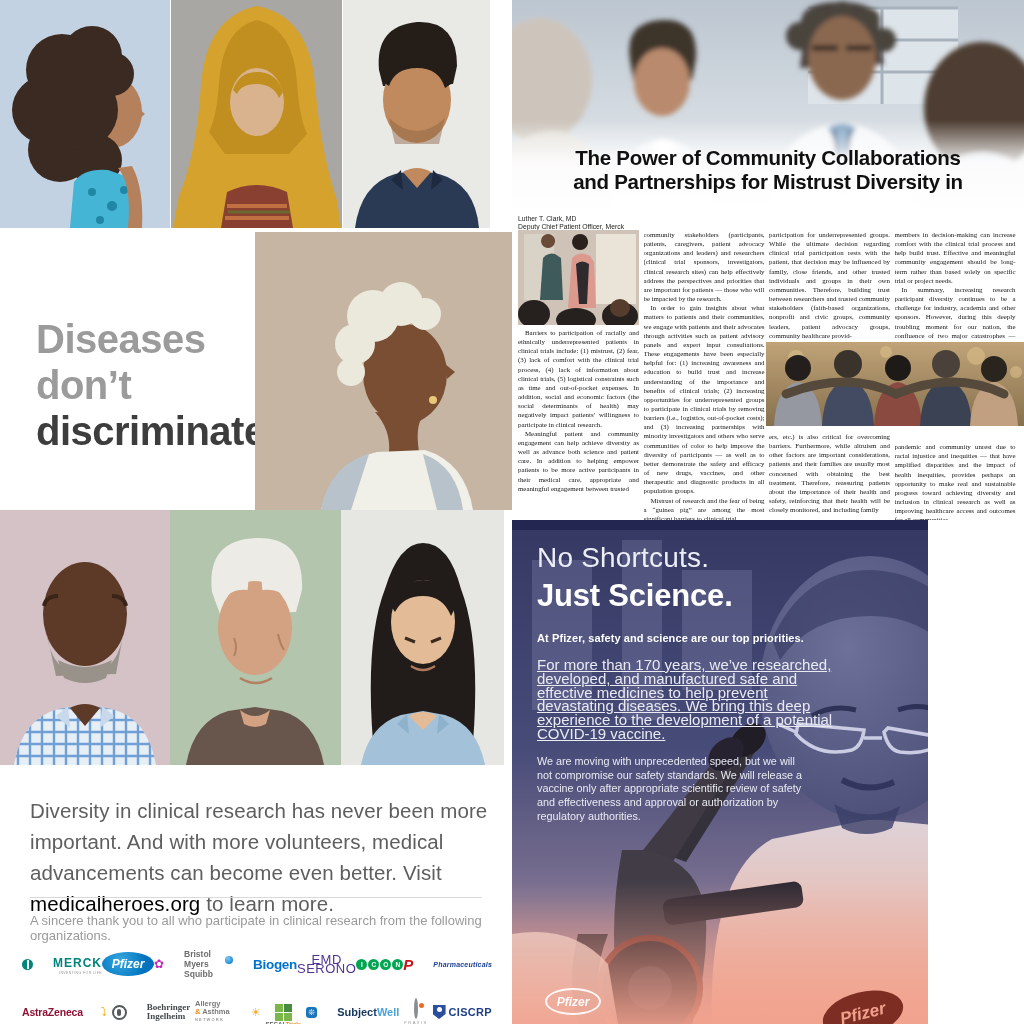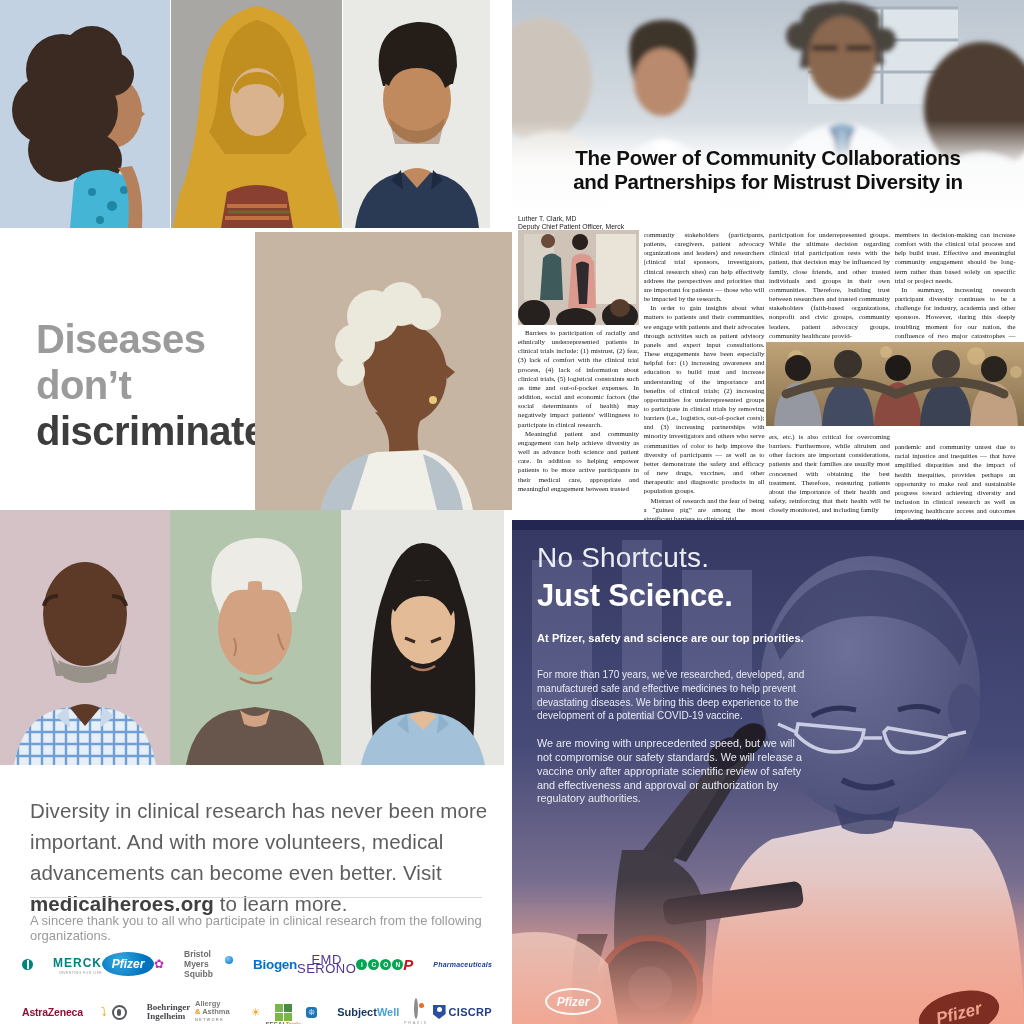--- a/index.html
+++ b/index.html
@@ -11,21 +11,21 @@
   #left-page { position:absolute; left:0; top:0; width:512px; height:844px; background:#fff; }
   .cell { position:absolute; overflow:hidden; }
   .cell svg { display:block; width:100%; height:100%; }
 
   #headline-cell { position:absolute; left:0; top:228px; width:255px; height:282px; background:#fff; padding:88px 0 0 36px; }
   #headline-cell .hl { display:block; font-size:40px; line-height:46px; font-weight:600; letter-spacing:-0.5px; color:#9b9b9b; }
   #headline-cell .hl.dark { color:#3d3d3d; font-weight:700; }
 
   #left-bottom { position:absolute; left:0; top:765px; width:512px; height:259px; background:#fff; }
   #left-body { position:absolute; left:30px; top:30px; width:462px; font-size:20.5px; line-height:31px; color:#5e5e5e; letter-spacing:0.1px; }
-  #left-body b { color:#404040; font-weight:700; }
+  #left-body b { color:#000000; font-weight:400; }
   #left-divider { position:absolute; left:30px; top:132px; width:452px; height:1px; background:#d9d9d9; }
   #left-thanks { position:absolute; left:30px; top:148px; width:470px; font-size:13px; color:#9a9a9a; }
 
   .logo-row { position:absolute; left:22px; width:470px; display:flex; align-items:center; justify-content:space-between; }
   #logo-row1 { top:178px; height:42px; }
   #logo-row2 { top:224px; height:46px; }
   .logo { display:flex; align-items:center; gap:20px; }
 
   .merck-txt { color:#00857c; font-weight:700; font-size:12px; letter-spacing:1px; }
   .merck-sub { font-size:3.5px; color:#9a9a9a; letter-spacing:0.4px; display:block; text-align:right; }
@@ -82,27 +82,27 @@
   .col { position:absolute; top:230px; width:121px; height:292px; overflow:hidden;
     font-family:"Liberation Serif", serif; font-size:6.9px; line-height:9.15px; text-align:justify; color:#141414; letter-spacing:-0.02px; }
   #col1 { left:6px; } #col2 { left:131.5px; } #col3 { left:257px; } #col4 { left:382.5px; }
   .col p.ind { text-indent:7px; }
   #col1-photo { width:121px; height:95px; margin-bottom:3px; }
   .spacer3 { height:92px; } .spacer4 { height:93px; }
   #hug-photo { position:absolute; left:254px; top:342px; width:258px; height:84px; overflow:hidden; }
   #hug-photo svg, #col1-photo svg, #header-photo svg { display:block; width:100%; height:100%; }
 
   
-  #pfizer-ad { position:absolute; left:0; top:520px; width:512px; height:504px; overflow:hidden; background:#3d4170; }
+  #pfizer-ad { position:absolute; left:0; top:520px; width:416px; height:504px; overflow:hidden; background:#3d4170; }
   #ad-scene { position:absolute; left:0; top:0; width:512px; height:504px; }
   #ad-copy { position:absolute; left:25px; top:22px; width:330px; color:#fff; }
   #ad-h1 { font-size:28px; font-weight:400; letter-spacing:0.2px; color:#eceef6; }
   #ad-h2 { font-size:31px; font-weight:700; letter-spacing:-0.2px; margin-top:4px; }
   #ad-sub { font-size:11px; font-weight:700; margin-top:18px; letter-spacing:0.1px; }
-  #ad-p1 { font-size:10px; line-height:13.8px; margin-top:24px; width:310px; color:#e9eaf2; }
+  #ad-p1 { font-size:15px; line-height:13.8px; margin-top:14px; width:310px; color:#e9eaf2;text-decoration:underline; }
   #ad-p2 { font-size:10.8px; line-height:13.8px; margin-top:14px; width:268px; color:#e9eaf2; }
   #pfz-logo-white { position:absolute; left:33px; top:468px; width:56px; height:27px; border:2px solid rgba(255,255,255,0.9);
      border-radius:50%; color:rgba(255,255,255,0.95); font-style:italic; font-weight:700; font-size:12px;
      display:flex; align-items:center; justify-content:center; }
   #pfz-logo-red { position:absolute; right:24px; bottom:-12px; width:82px; height:44px; background:#7e2d22; border-radius:50%;
      color:#f0a18c; font-style:italic; font-weight:700; font-size:17px; display:flex; align-items:center; justify-content:center;
      transform:rotate(-14deg); }
 </style>
 </head>
 <body>

